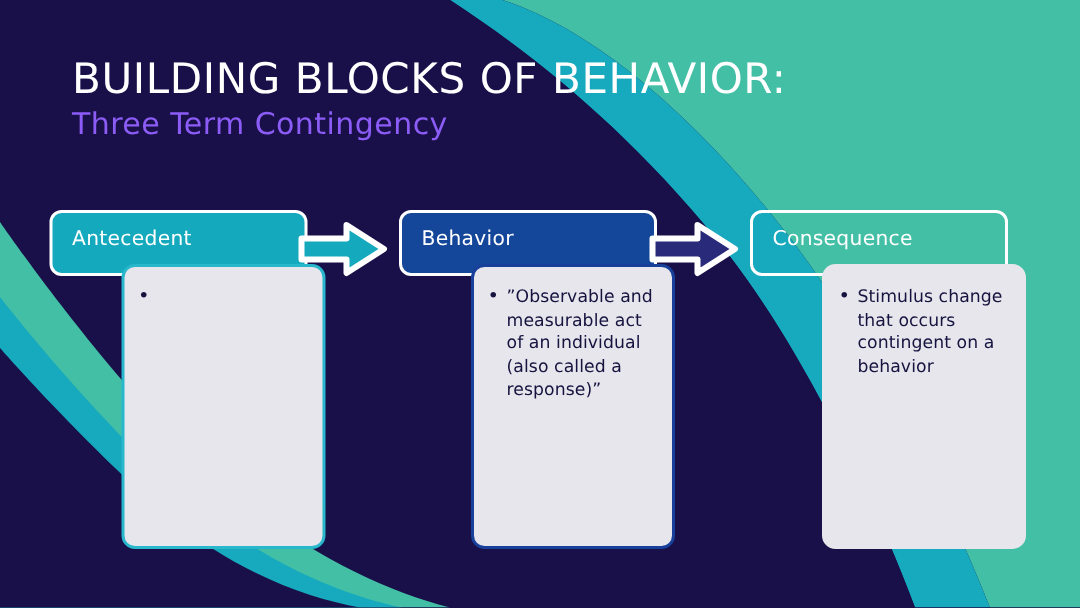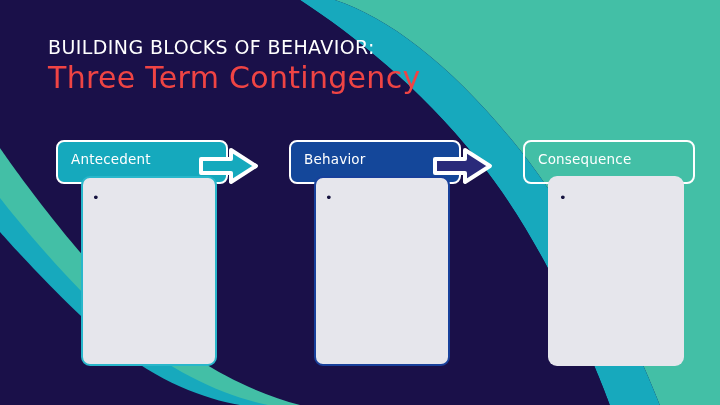--- a/index.html
+++ b/index.html
@@ -31,30 +31,30 @@
   }
 
   
   .title-block {
     position: absolute;
     left: 48px;
     top: 36px;
     width: 520px;
   }
   .title-line1 {
-    font-size: 19px;
+    font-size: 28px;
     letter-spacing: 0.4px;
     color: #ffffff;
     line-height: 1.22;
     white-space: nowrap;
   }
   .title-line2 {
-    font-size: 30px;
+    font-size: 20px;
     letter-spacing: 0.3px;
-    color: #ef4444;
+    color: #8b5cf6;
     line-height: 1.26;
     white-space: nowrap;
   }
 
   
   .col {
     position: absolute;
     top: 140px;
   }
   .col-0 { left: 33px; }
@@ -65,21 +65,20 @@
   .chip {
     position: absolute;
     top: 0;
     left: 0;
     width: 172px;
     height: 44px;
     border-radius: 8px;
     border: 2.5px solid #ffffff;
     box-sizing: border-box;
     z-index: 2;
-    margin-left: 23px;
   }
   .chip-label {
     position: absolute;
     left: 13px;
     top: 9px;
     font-size: 13.5px;
     color: #ffffff;
     letter-spacing: 0.2px;
     white-space: nowrap;
   }
@@ -184,32 +183,34 @@
     <path d="M3,13 L33,13 L33,4 L58,20 L33,36 L33,27 L3,27 Z" fill="#15a9bd" stroke="#ffffff" stroke-width="4" stroke-linejoin="round"></path>
   </svg>
 
   <div class="col col-1">
     <div class="chip chip-behavior">
       <span class="chip-label">Behavior</span>
     </div>
     <div class="panel panel-behavior">
       <div class="bullet-row">
         <span class="bullet-dot">•</span>
+        <span class="bullet-text">”Observable and measurable act of an individual (also called a response)”</span>
       </div>
     </div>
   </div>
 
   <svg class="arrow arrow-1" viewBox="0 0 62 40">
     <path d="M3,13 L33,13 L33,4 L58,20 L33,36 L33,27 L3,27 Z" fill="#2a2a7a" stroke="#ffffff" stroke-width="4" stroke-linejoin="round"></path>
   </svg>
 
   <div class="col col-2">
     <div class="chip chip-consequence">
       <span class="chip-label">Consequence</span>
     </div>
     <div class="panel panel-consequence">
       <div class="bullet-row">
         <span class="bullet-dot">•</span>
+        <span class="bullet-text">Stimulus change that occurs contingent on a behavior</span>
       </div>
     </div>
   </div>
 
 </div>
 
 </body></html>

